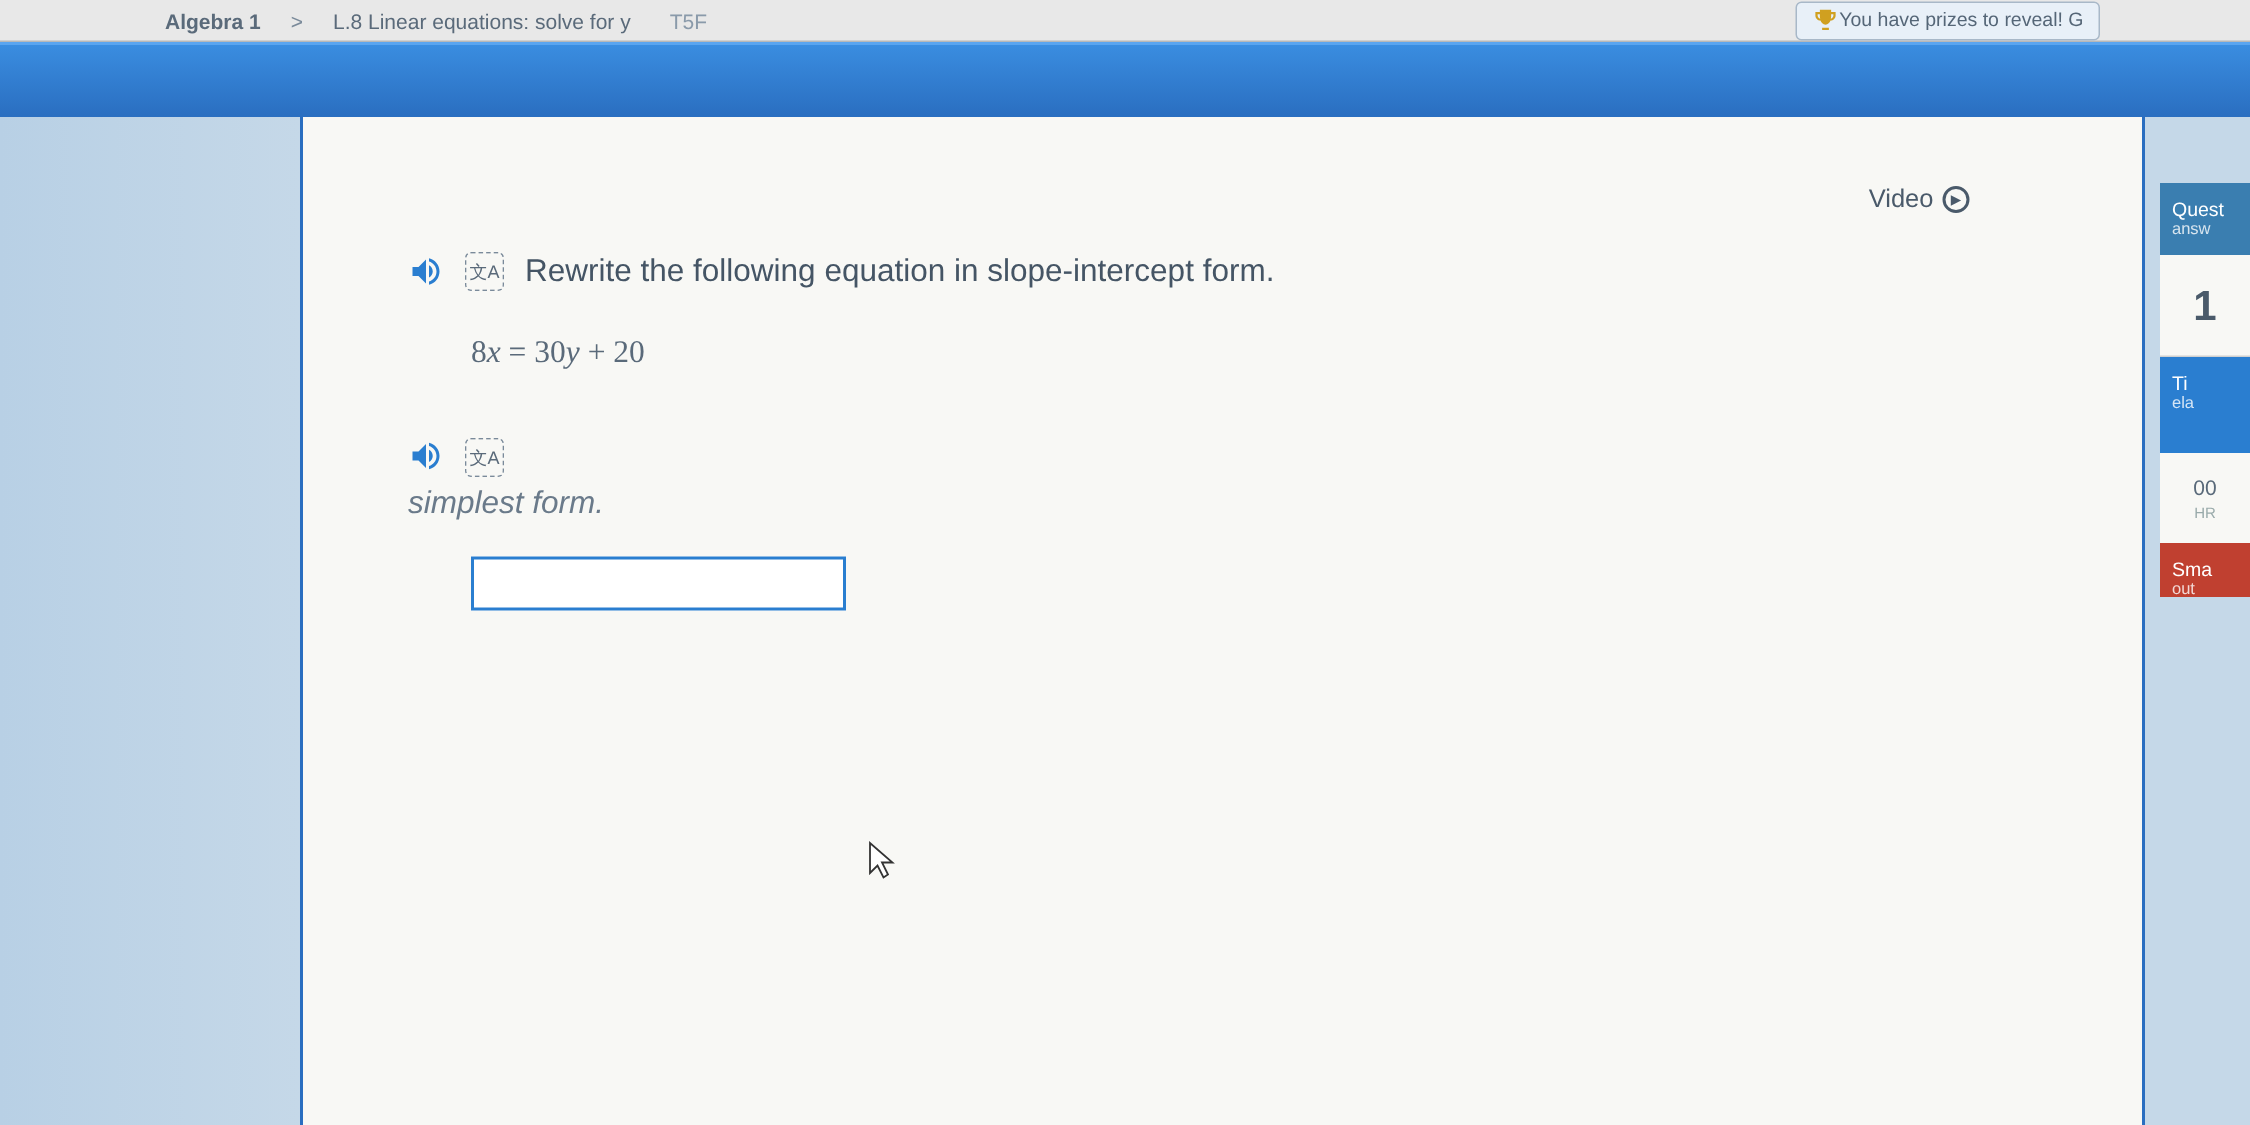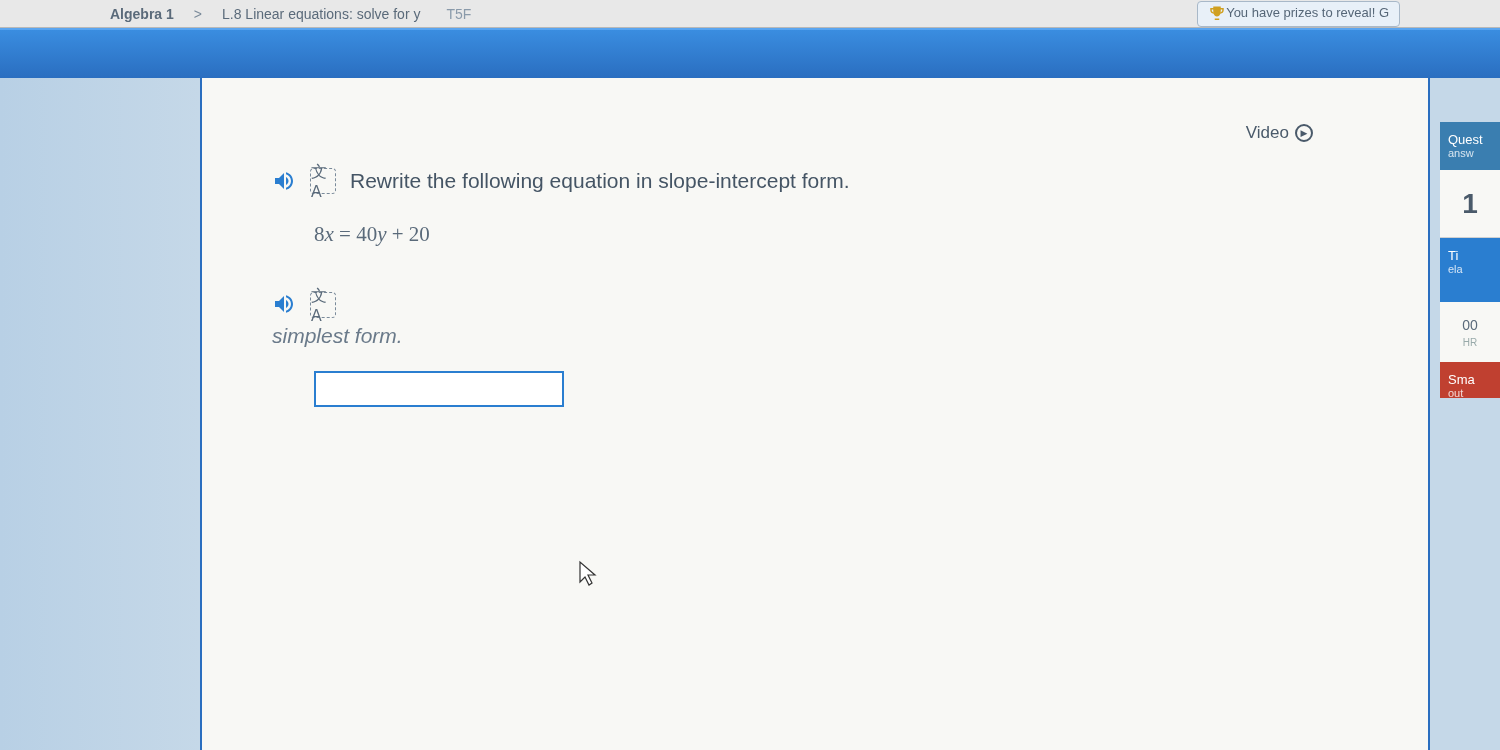--- a/index.html
+++ b/index.html
@@ -96,21 +96,21 @@
       flex-shrink: 0;
     }
     .translate-icon {
       width: 26px;
       height: 26px;
       border: 1px dashed #7a8a9a;
       border-radius: 4px;
       display: inline-flex;
       align-items: center;
       justify-content: center;
-      font-size: 16px;
+      font-size: 12px;
       color: #5a6a7a;
       cursor: pointer;
       flex-shrink: 0;
     }
     .prompt-text {
       font-size: 21px;
       color: #455565;
     }
     .equation {
       font-size: 21px;
@@ -252,21 +252,21 @@
 
     <div class="prompt-line">
       <svg class="speaker-icon" viewBox="0 0 24 24" fill="#2a7ed0">
         <path d="M3 9v6h4l5 5V4L7 9H3zm13.5 3c0-1.8-1-3.3-2.5-4.1v8.1c1.5-.7 2.5-2.3 2.5-4zM14 3.2v2.1c2.9.9 5 3.5 5 6.7s-2.1 5.8-5 6.7v2.1c4-0.9 7-4.5 7-8.8s-3-7.9-7-8.8z"></path>
       </svg>
       <span class="translate-icon">文A</span>
       <span class="prompt-text">Rewrite the following equation in slope-intercept form.</span>
     </div>
 
     <div class="equation">
-      <span>8</span><span class="var">x</span><span> = </span><span>40</span><span class="var">y</span><span> + 20</span>
+      <span>8</span><span class="var">x</span><span> = </span><span>30</span><span class="var">y</span><span> + 20</span>
     </div>
 
     <div class="hint-line">
       <svg class="speaker-icon" viewBox="0 0 24 24" fill="#2a7ed0">
         <path d="M3 9v6h4l5 5V4L7 9H3zm13.5 3c0-1.8-1-3.3-2.5-4.1v8.1c1.5-.7 2.5-2.3 2.5-4zM14 3.2v2.1c2.9.9 5 3.5 5 6.7s-2.1 5.8-5 6.7v2.1c4-0.9 7-4.5 7-8.8s-3-7.9-7-8.8z"></path>
       </svg>
       <span class="translate-icon">文A</span>
     </div>
     <div class="hint-continue">simplest form.</div>
 

